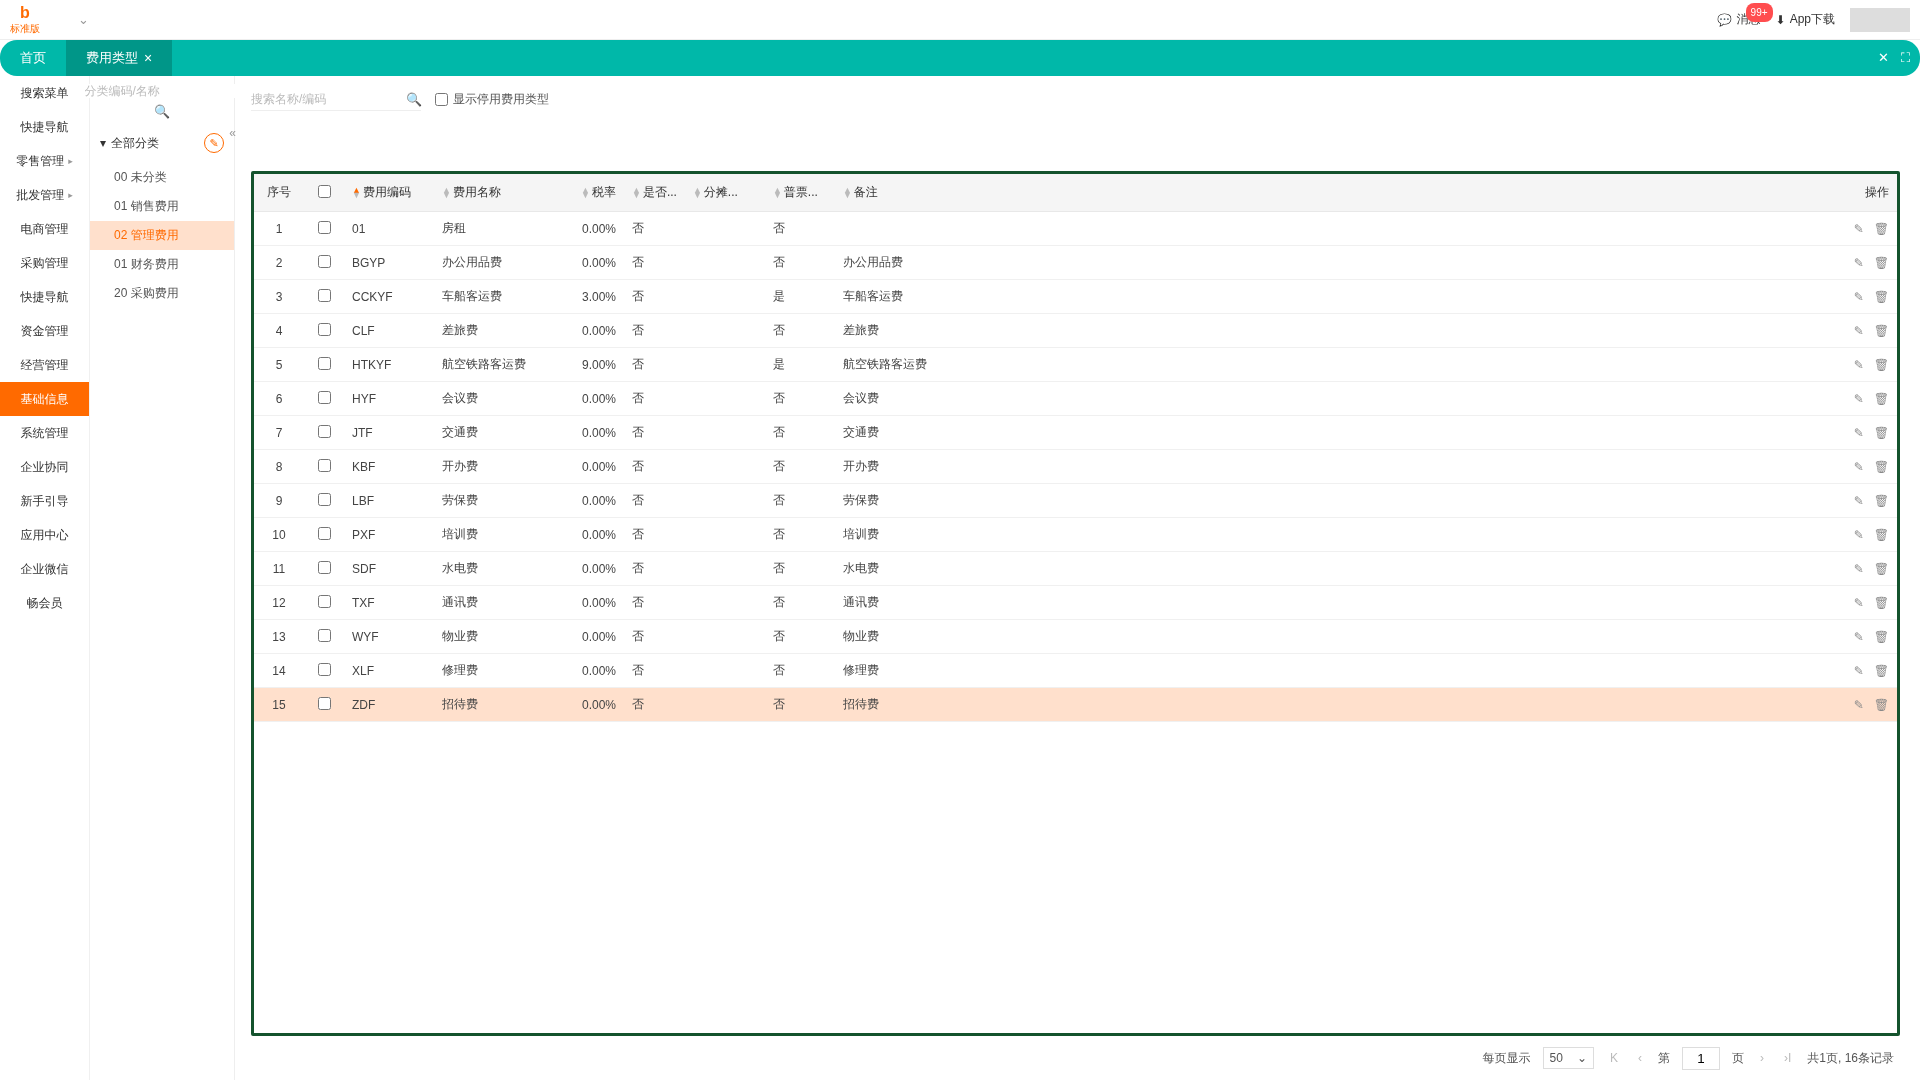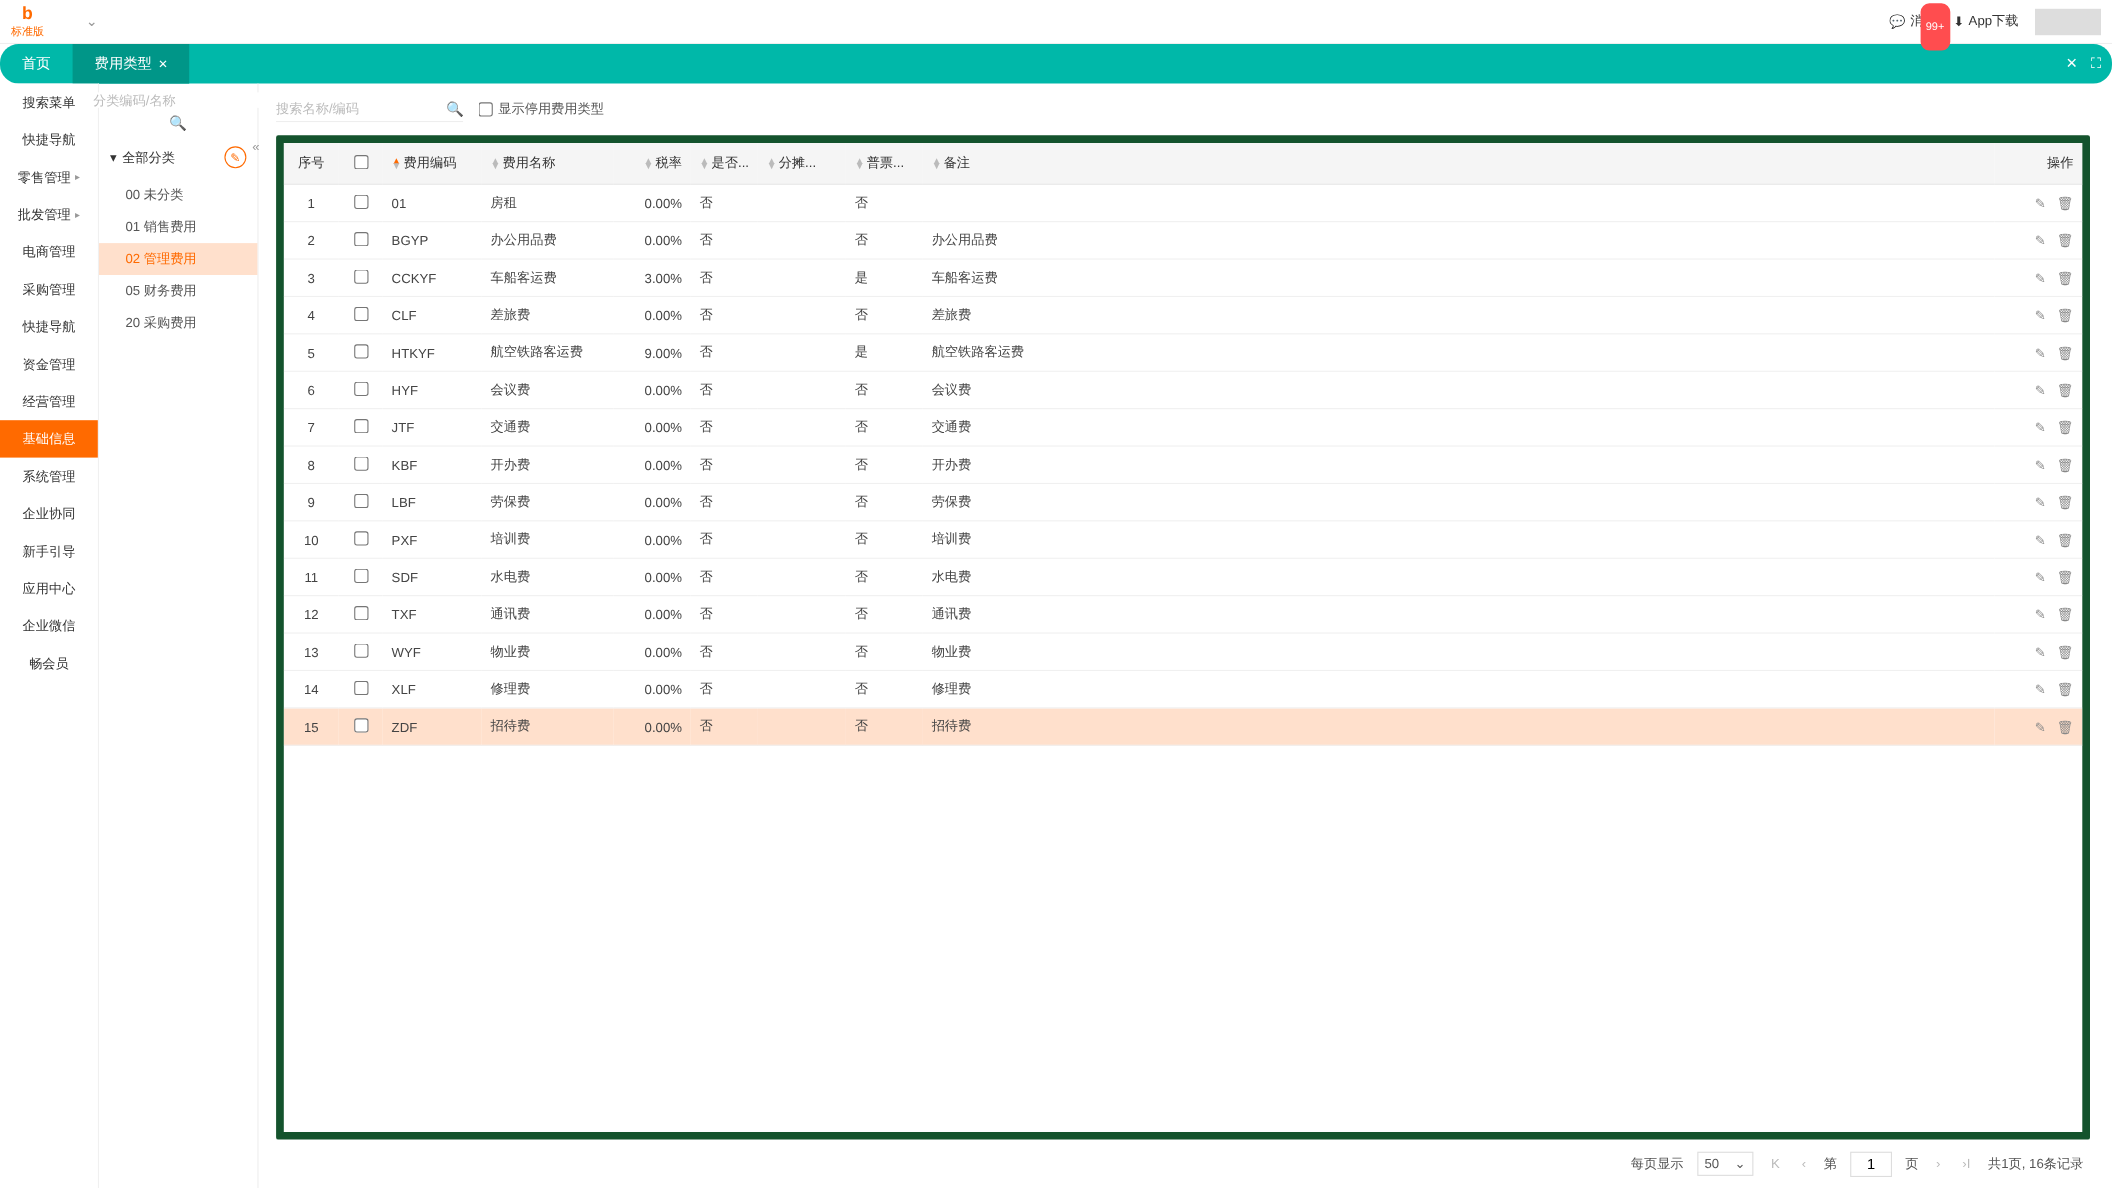--- a/index.html
+++ b/index.html
@@ -4,21 +4,21 @@
 <style>
 * { box-sizing: border-box; margin: 0; padding: 0; }
 body { font-family: "Microsoft YaHei", sans-serif; font-size: 13px; background: #fff; color: #333; }
 .header { height: 40px; display: flex; align-items: center; justify-content: space-between; padding: 0 10px; border-bottom: 1px solid #eee; }
 .header-left { display: flex; align-items: center; gap: 10px; }
 .logo { display: flex; flex-direction: column; align-items: center; color: #ff6a00; font-size: 10px; }
 .logo-icon { font-size: 16px; font-weight: bold; }
 .workspace { display: flex; align-items: center; gap: 8px; color: #999; padding: 0 20px; }
 .header-right { display: flex; align-items: center; gap: 15px; }
 .hr-item { display: flex; align-items: center; gap: 4px; font-size: 12px; color: #333; cursor: pointer; position: relative; }
-.badge { background: #ff4d4f; color: #fff; border-radius: 8px; padding: 16px 5px; font-size: 10px; position: absolute; top: -8px; right: -12px; }
+.badge { background: #ff4d4f; color: #fff; border-radius: 8px; padding: 4px 5px; font-size: 10px; position: absolute; top: -8px; right: -12px; }
 .avatar { width: 60px; height: 24px; background: #ddd; }
 .tab-bar { height: 36px; background: #00b8a9; display: flex; align-items: center; justify-content: space-between; padding-right: 10px; border-radius: 17px; }
 .tabs { display: flex; height: 100%; }
 .tab { height: 100%; display: flex; align-items: center; padding: 0 20px; color: #fff; font-size: 13px; cursor: pointer; gap: 6px; }
 .tab.active { background: #009688; }
 .tab-close { font-size: 14px; cursor: pointer; }
 .tab-actions { display: flex; gap: 12px; color: #fff; }
 .tab-actions span { cursor: pointer; }
 .body { display: flex; height: calc(100vh - 76px); }
 .sidebar { width: 90px; background: #fff; border-right: 1px solid #f0f0f0; overflow-y: auto; }
@@ -43,21 +43,21 @@
 .tb-left { display: flex; align-items: center; gap: 14px; }
 .tb-search { display: flex; align-items: center; border-bottom: 1px solid #eee; width: 170px; }
 .tb-search input { flex: 1; border: none; outline: none; font-size: 12px; padding: 4px 0; }
 .tb-search input::placeholder { color: #bbb; }
 .tb-search .sicon { color: #ff6a00; cursor: pointer; }
 .chk-label { display: flex; align-items: center; gap: 5px; font-size: 12px; color: #555; cursor: pointer; }
 .chk-label input { cursor: pointer; }
 .tb-right { display: flex; align-items: center; gap: 14px; }
 .btn-primary { background: #ff6a00; color: #fff; border: none; padding: 7px 14px; font-size: 12px; border-radius: 2px; cursor: pointer; }
 .btn-link { font-size: 12px; color: #555; cursor: pointer; display: flex; align-items: center; gap: 3px; }
-.table-wrap { flex: 1; overflow: auto; border: 7px solid #14532d; border-radius: 2px; }
+.table-wrap { flex: 1; overflow: auto; border: 3px solid #14532d; border-radius: 2px; margin-top: 48px; }
 table { width: 100%; border-collapse: collapse; font-size: 12px; }
 thead th { background: #f5f5f5; border-bottom: 1px solid #e8e8e8; padding: 10px 8px; text-align: left; font-weight: 500; color: #333; white-space: nowrap; }
 thead th .sort { color: #bbb; font-size: 9px; margin-right: 2px; display: inline-flex; flex-direction: column; line-height: 5px; vertical-align: middle; }
 thead th.sorted .sort .up { color: #ff6a00; }
 tbody td { padding: 8px 8px; border-bottom: 1px solid #f0f0f0; color: #444; }
 tbody tr.highlight { background: #ffe0cc; }
 .col-seq { width: 50px; text-align: center; }
 .col-chk { width: 40px; text-align: center; }
 .col-code { width: 90px; }
 .col-name { width: 120px; }
@@ -149,21 +149,21 @@
         <div class="cat-header-left">
           <span>▾</span>
           <span>全部分类</span>
         </div>
         <span class="cat-edit">✎</span>
       </div>
       <div class="cat-list" id="cat-list">
           <div class="cat-item">00 未分类</div>
           <div class="cat-item">01 销售费用</div>
           <div class="cat-item active">02 管理费用</div>
-          <div class="cat-item">05 财务费用</div>
+          <div class="cat-item">01 财务费用</div>
           <div class="cat-item">20 采购费用</div>
         </div>
     </div>
 
     <div class="main">
       <div class="toolbar">
         <div class="tb-left">
           <div class="tb-search">
             <input placeholder="搜索名称/编码" style="">
             <span class="sicon">🔍</span>

